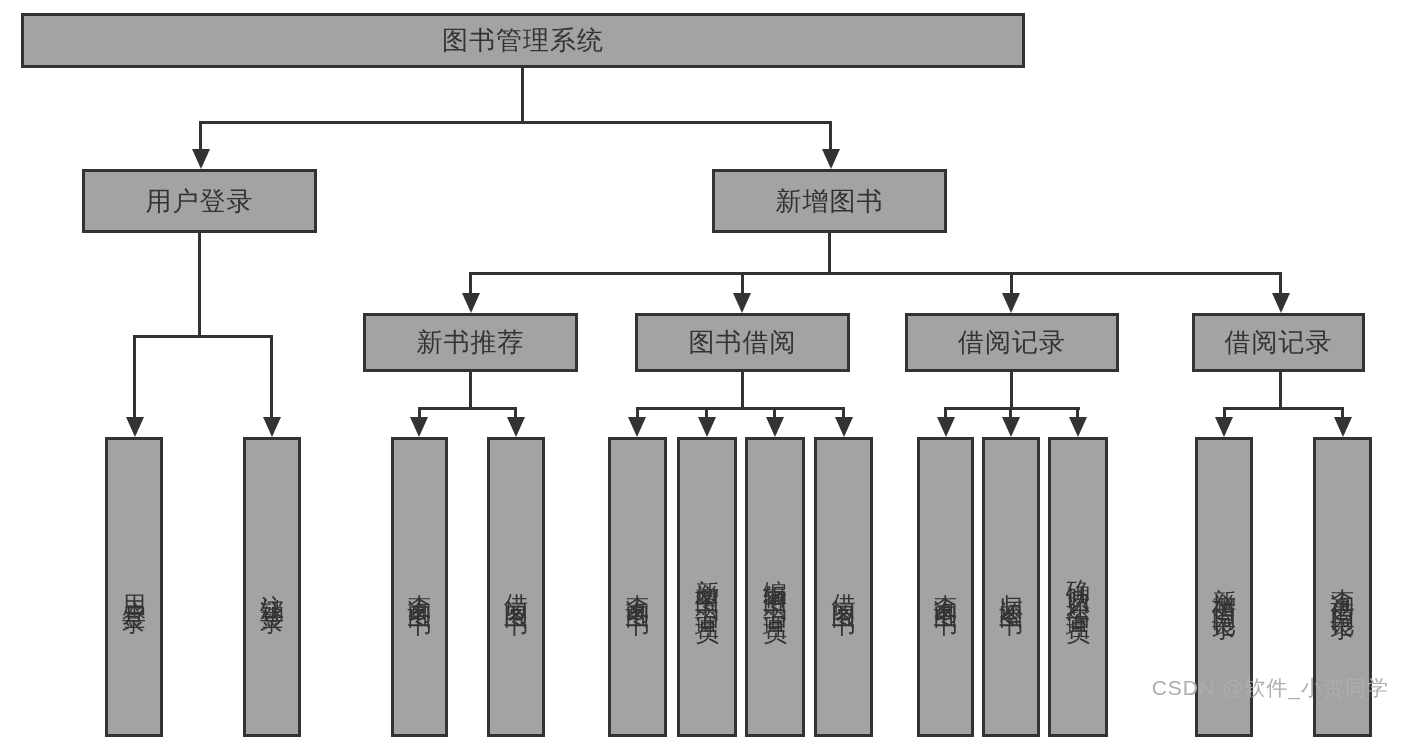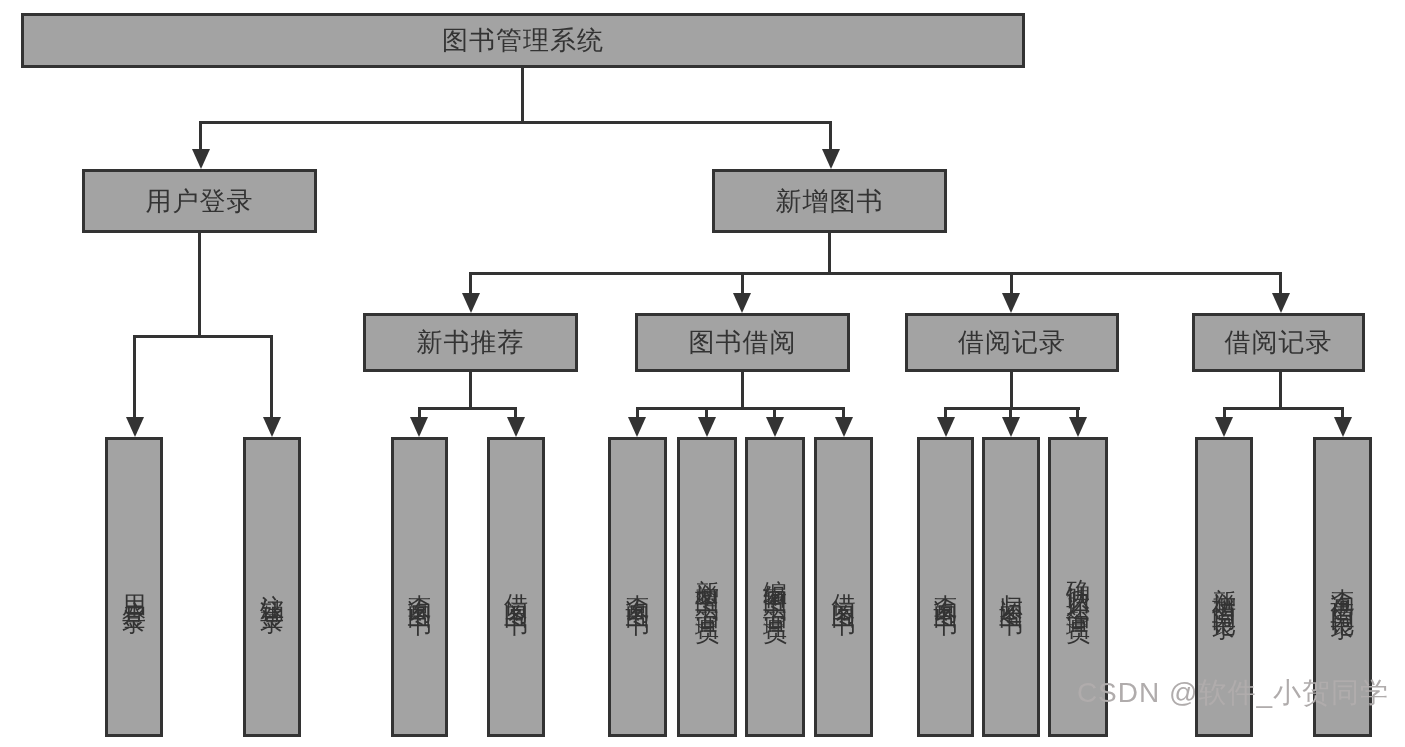--- a/index.html
+++ b/index.html
@@ -27,21 +27,21 @@
   .hline,.vline { position:absolute; background:var(--line,#333); }
   .arrow {
     position:absolute; width:0; height:0;
     border-left:9px solid transparent;
     border-right:9px solid transparent;
     border-top:20px solid var(--line,#333);
   }
   .watermark {
     position:absolute; right:16px; top:674px;
     color:var(--watermark-text,#b3b3b3);
-    font-size:28px; letter-spacing:1px; white-space:nowrap;
+    font-size:21px; letter-spacing:1px; white-space:nowrap;
   }
 </style>
 </head>
 <body>
 
 <div class="stage">
 
   <div class="vline" style="left:521px;top:68px;width:3px;height:53px"></div>
   <div class="hline" style="left:199px;top:121px;width:633px;height:3px"></div>
   <div class="vline" style="left:199px;top:121px;width:3px;height:36px"></div>

